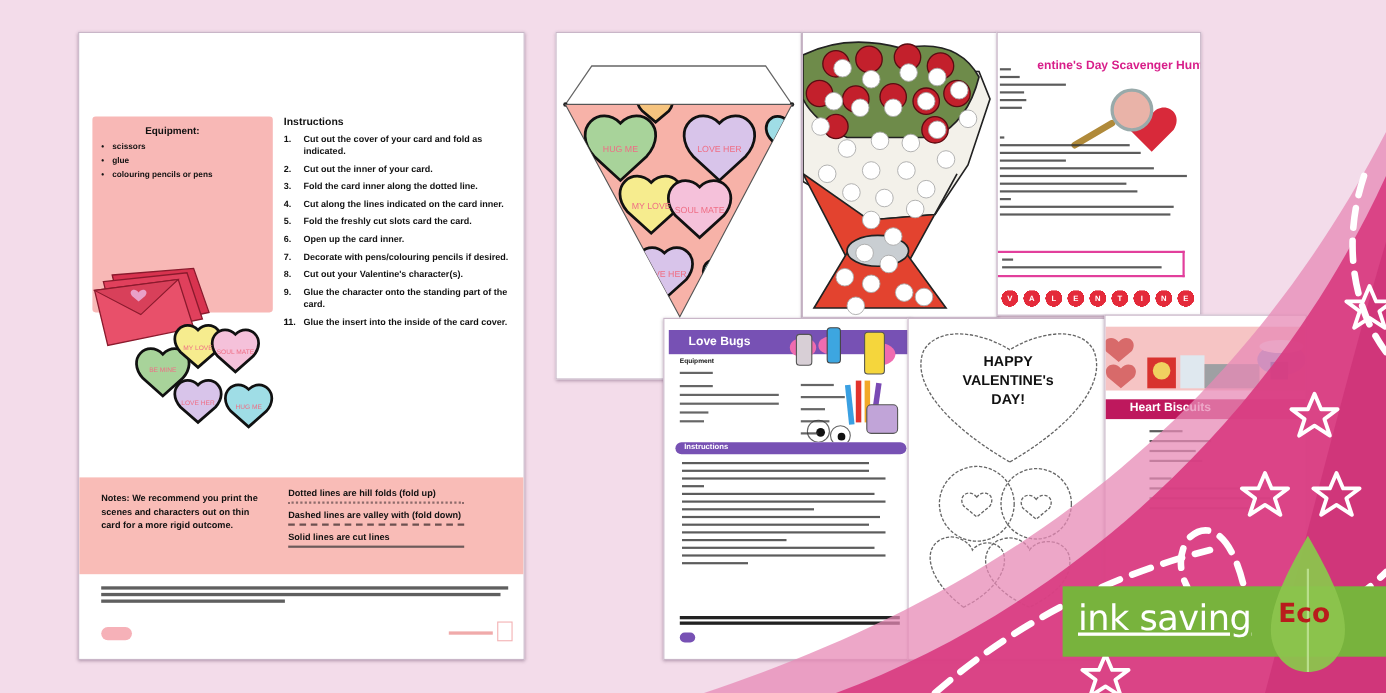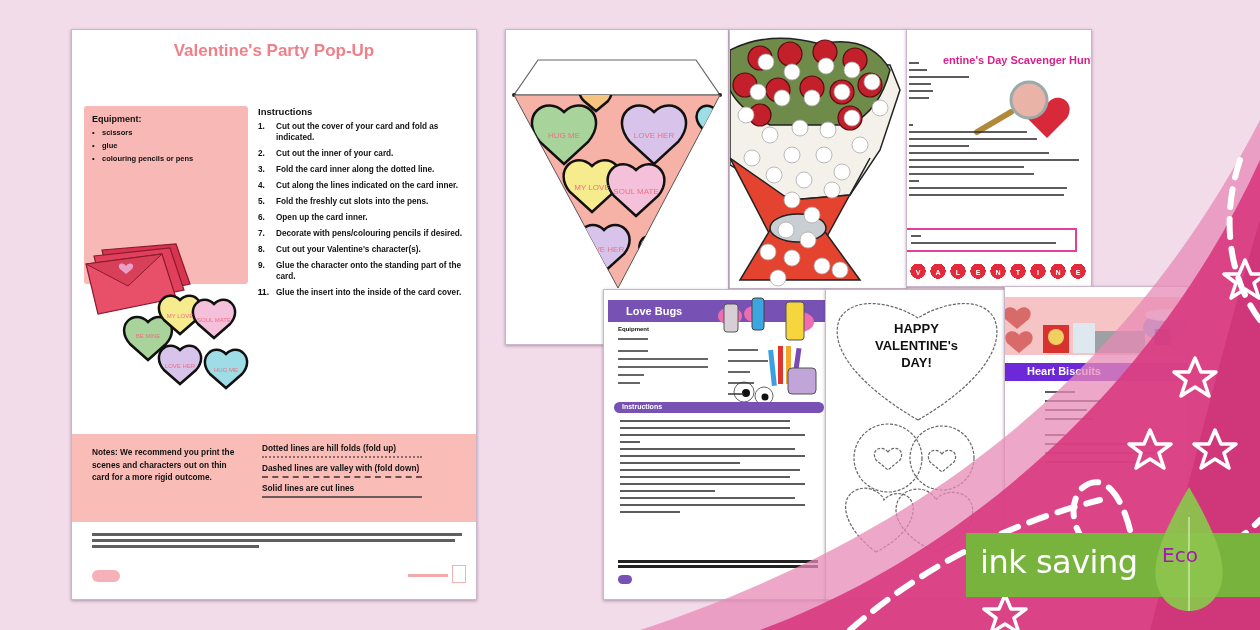--- a/index.html
+++ b/index.html
@@ -5,21 +5,21 @@
   * { box-sizing: border-box; margin: 0; padding: 0; }
   html, body { width: 1260px; height: 630px; overflow: hidden; }
   body { background: #f3dcea; font-family: "Liberation Sans", sans-serif; position: relative; }
 
   .sheet { position: absolute; background: #fff; box-shadow: 0 1px 3px rgba(90,60,90,0.45); border: 1px solid #c9b6c8; overflow: hidden; }
 
   
   #sheet-cards { left: 71px; top: 29px; width: 406px; height: 571px; }
   #sheet-cards .title { position: absolute; top: 10px; left: 0; width: 100%; text-align: center; color: #f07f88; font-weight: bold; font-size: 17px; line-height: 22px; }
   #sheet-cards .equip { position: absolute; left: 12px; top: 76px; width: 164px; height: 178px; background: #f8b8b6; border-radius: 3px; padding: 8px 8px; }
-  .equip h4 { font-size: 9px; font-weight: bold; color: #111; margin-bottom: 3px; }
+  .equip h4 { font-size: 9px; font-weight: bold; color: #111; margin-bottom: 3px; margin-left: 40px; }
   .equip ul { list-style: none; font-size: 7.5px; font-weight: bold; color: #111; }
   .equip li { margin: 4px 0; padding-left: 10px; position: relative; }
   .equip li::before { content: "•"; position: absolute; left: 0; }
 
   .instr { position: absolute; left: 186px; top: 76px; width: 210px; }
   .instr h4 { font-size: 9.5px; font-weight: bold; color: #111; margin-bottom: 4px; }
   .instr ol { list-style: none; }
   .instr li { font-size: 8.2px; font-weight: bold; color: #111; line-height: 11px; margin-bottom: 5px; padding-left: 18px; position: relative; }
   .instr li .num { position: absolute; left: 0; top: 0; }
 
@@ -72,37 +72,36 @@
   .bugs-foot div { height: 3px; background: #222; margin-bottom: 2px; }
   .twinkl-purple { position: absolute; left: 14px; top: 285px; width: 14px; height: 9px; border-radius: 5px; background: #7751b4; }
 
   
   #sheet-balloon { left: 825px; top: 289px; width: 183px; height: 311px; }
   .balloon-text { position: absolute; left: 0; top: 30px; width: 100%; text-align: center; font-size: 13px; font-weight: bold; color: #111; line-height: 17px; }
 
   
   #sheet-biscuits { left: 1004px; top: 286px; width: 184px; height: 250px; }
   .bisc-banner { position: absolute; left: 0; top: 10px; width: 184px; height: 58px; background: #f6c4c4; }
-  .bisc-title-bar { position: absolute; left: 0; top: 76px; width: 184px; height: 18px; background: #6d28d9; }
+  .bisc-title-bar { position: absolute; left: 0; top: 76px; width: 184px; height: 18px; background: #be185d; }
   .bisc-title-bar span { position: absolute; left: 22px; top: 2px; font-size: 11px; color: #fff; font-weight: bold; }
   .bisc-lines { position: absolute; left: 40px; top: 104px; }
   .bisc-lines div { height: 2px; background: #333; margin-bottom: 7px; opacity: .8; }
 
   
   #swoosh { position: absolute; left: 0; top: 0; width: 1260px; height: 630px; pointer-events: none; }
   .eco-badge { position: absolute; left: 966px; top: 533px; width: 294px; height: 64px; background: #78b33d; display: flex; align-items: center; }
-  .eco-badge .ink { position: absolute; left: 14px; top: 10px; font-size: 32px; color: #fff; font-family: "DejaVu Sans", sans-serif; letter-spacing: -0.5px; }
+  .eco-badge .ink { position: absolute; left: 14px; top: 10px; font-size: 32px; color: #fff; font-family: "DejaVu Sans", sans-serif; letter-spacing: -0.5px; text-decoration: underline; }
   .eco-leaf { position: absolute; left: 1152px; top: 487px; width: 74px; height: 124px; }
 </style>
 </head>
 <body>
 
 <div class="sheet" id="sheet-cards">
   <div class="title">
-    <div>Valentine's Party Pop-Up</div>
   </div>
 
   <div class="equip">
     <h4>Equipment:</h4>
     <ul>
       <li>scissors</li>
       <li>glue</li>
       <li>colouring pencils or pens</li>
     </ul>
   </div>
@@ -132,21 +131,21 @@
     </g>
   </svg>
 
   <div class="instr">
     <h4>Instructions</h4>
     <ol>
       <li><span class="num">1.</span><span>Cut out the cover of your card and fold as indicated.</span></li>
       <li><span class="num">2.</span><span>Cut out the inner of your card.</span></li>
       <li><span class="num">3.</span><span>Fold the card inner along the dotted line.</span></li>
       <li><span class="num">4.</span><span>Cut along the lines indicated on the card inner.</span></li>
-      <li><span class="num">5.</span><span>Fold the freshly cut slots into the pens.</span></li>
+      <li><span class="num">5.</span><span>Fold the freshly cut slots card the card.</span></li>
       <li><span class="num">6.</span><span>Open up the card inner.</span></li>
       <li><span class="num">7.</span><span>Decorate with pens/colouring pencils if desired.</span></li>
       <li><span class="num">8.</span><span>Cut out your Valentine's character(s).</span></li>
       <li><span class="num">9.</span><span>Glue the character onto the standing part of the card.</span></li>
       <li><span class="num">1.</span></li>
       <li><span class="num">11.</span><span>Glue the insert into the inside of the card cover.</span></li>
     </ol>
   </div>
 
   <div class="notes">
@@ -433,13 +432,13 @@
   </g>
 </svg>
 
 <div class="eco-badge">
   <span class="ink">ink saving</span>
 </div>
 <svg class="eco-leaf" viewBox="0 0 74 124">
   <path d="M37,0 C60,40 74,70 70,94 C66,114 52,124 37,124 C22,124 8,114 4,94 C0,70 14,40 37,0z" fill="#8cc44d" opacity="0.95"></path>
   <line x1="37" y1="30" x2="37" y2="124" stroke="#b9de8c" stroke-width="2"></line>
 </svg>
-<div style="position:absolute;left:1162px;top:543px;font-size:20px;font-weight:normal;color:#a21caf;font-family:'DejaVu Sans',sans-serif">Eco</div>
+<div style="position:absolute;left:1162px;top:543px;font-size:24px;font-weight:bold;color:#b91c1c;font-family:'DejaVu Sans',sans-serif">Eco</div>
 
 </body></html>

